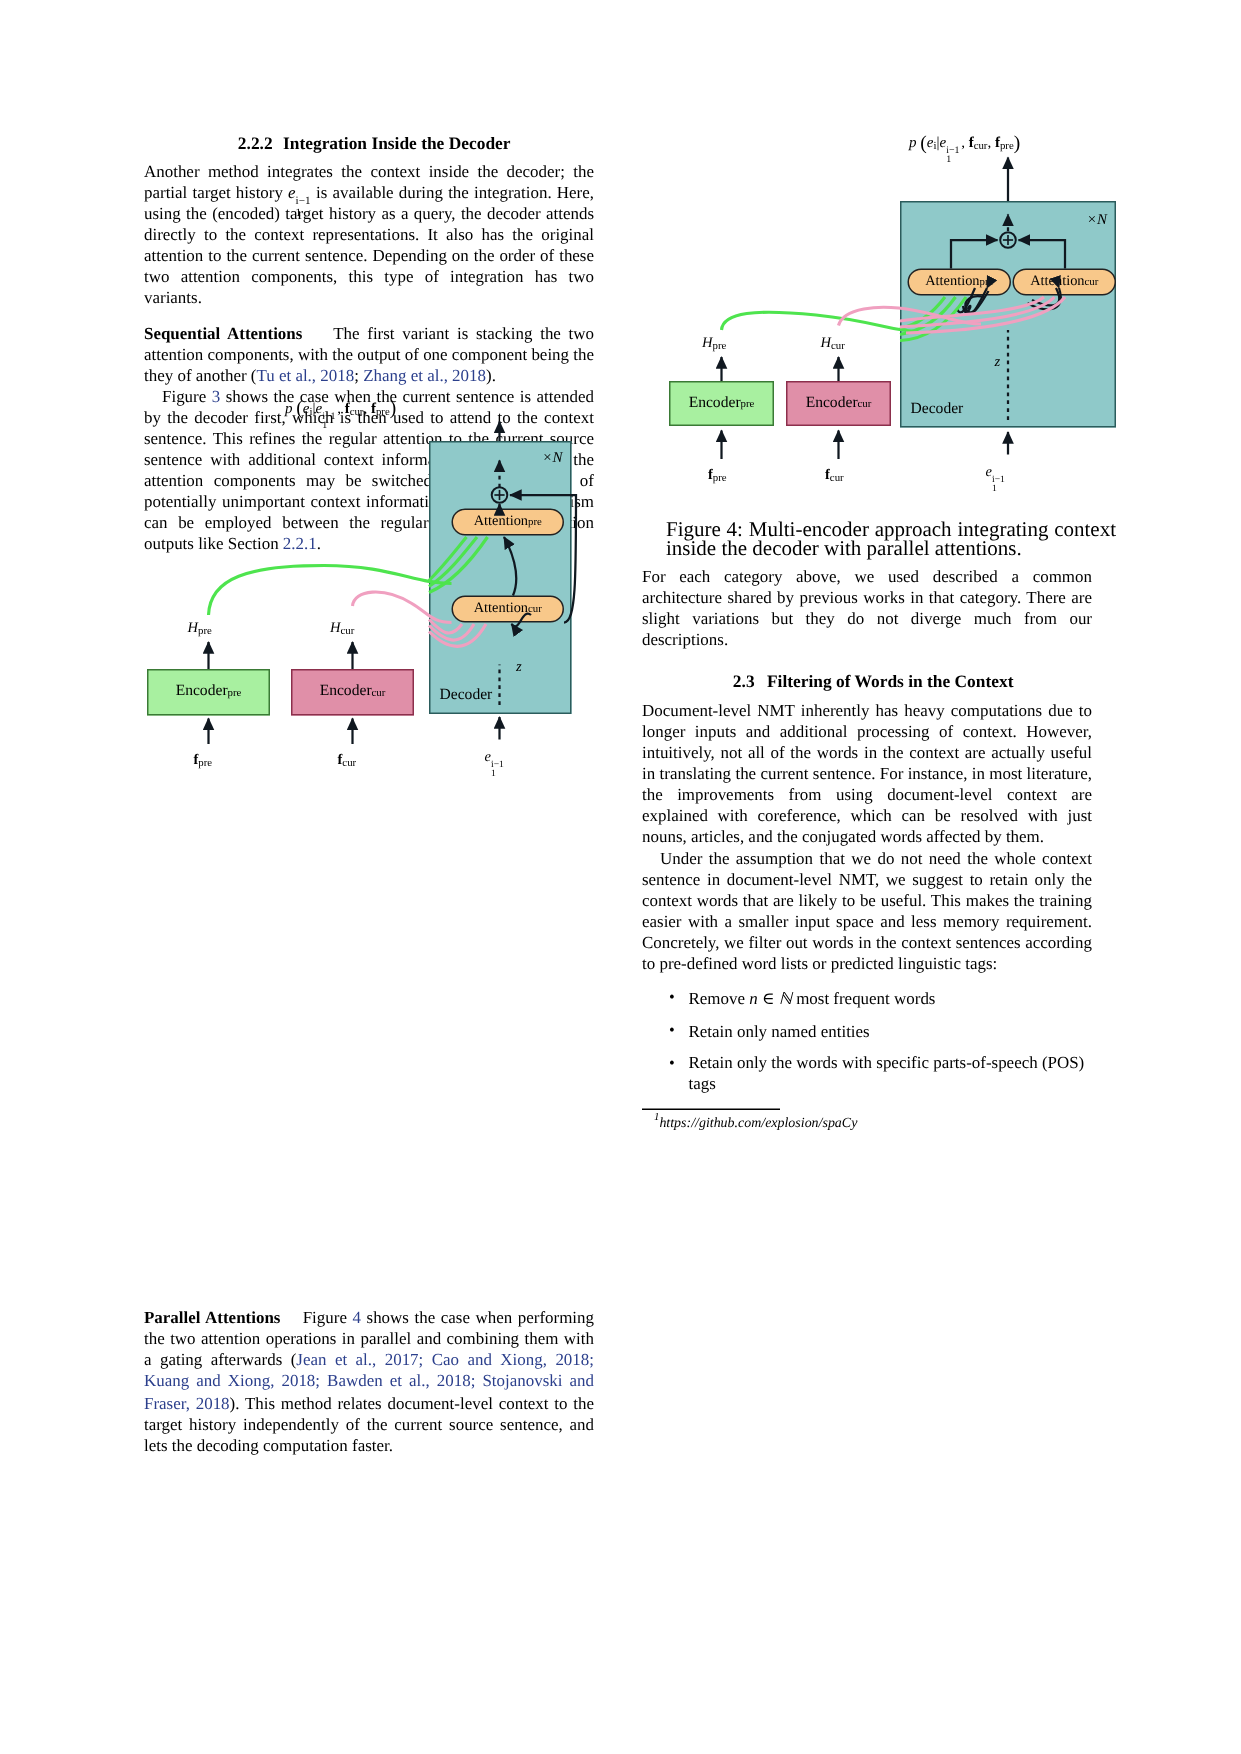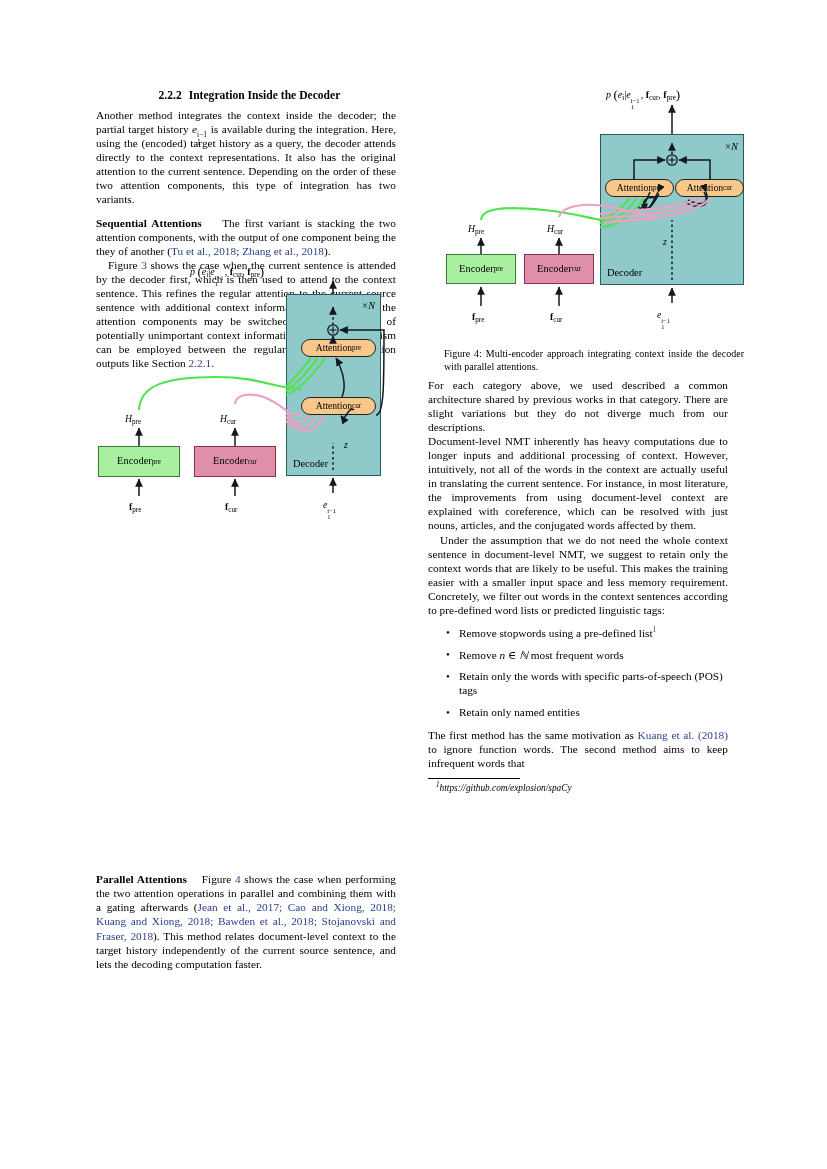--- a/index.html
+++ b/index.html
@@ -68,21 +68,21 @@
     font-style:normal;
     vertical-align:baseline;
   }
   .supsub .s1{position:absolute;left:0;top:-0.62em;font-size:0.66em;white-space:nowrap;}
   .supsub .s2{position:absolute;left:0;top:0.34em;font-size:0.66em;}
 
   
   .figure{position:absolute;}
   .fig-canvas{position:relative;}
   .fig-caption{
-    font-size:10px;
+    font-size:14px;
     line-height:12.6px;
     text-align:justify;
     margin-top:5px;
   }
   .box{
     position:absolute;
     border:1px solid #222;
     box-sizing:border-box;
     display:flex;
     align-items:center;
@@ -309,33 +309,34 @@
             <path d="M156,130 C184,128 244,126 259,110"></path>
             <path d="M160,134 C190,133 250,130 266,110"></path>
           </g>
         </svg>
       </div>
       <div class="fig-caption">Figure 4: Multi-encoder approach integrating context inside the decoder with parallel attentions.</div>
     </div>
 
     <p style="margin-top:290px;">For each category above, we used described a common architecture shared by previous works in that category. There are slight variations but they do not diverge much from our descriptions.</p>
 
+    <h3 class="sec s23" style="margin-top:13px;">
+      <span class="num">2.3</span><span>Filtering of Words in the Context</span>
+    </h3>
 
     <p>Document-level NMT inherently has heavy computations due to longer inputs and additional processing of context. However, intuitively, not all of the words in the context are actually useful in translating the current sentence. For instance, in most literature, the improvements from using document-level context are explained with coreference, which can be resolved with just nouns, articles, and the conjugated words affected by them.</p>
 
     <p class="ind">Under the assumption that we do not need the whole context sentence in document-level NMT, we suggest to retain only the context words that are likely to be useful. This makes the training easier with a smaller input space and less memory requirement. Concretely, we filter out words in the context sentences according to pre-defined word lists or predicted linguistic tags:</p>
 
     <ul class="bullets">
-      <li><span>Remove stopwords using a pre-defined list</span><sup class="cite">1</sup></li>
       <li><span>Remove </span><span class="mi">n ∈ ℕ</span><span> most frequent words</span></li>
+      <li><span>Retain only named entities</span></li>
       <li><span>Retain only the words with specific parts-of-speech (POS) tags</span></li>
-      <li><span>Retain only named entities</span></li>
     </ul>
 
-    <p style="margin-top:9px;"><span>The first method has the same motivation as </span><span class="cite">Kuang et al. (2018)</span><span> to ignore function words. The second method aims to keep infrequent words that</span></p>
 
     <div style="margin-top:8px;font-style:italic;">
       <div style="width:92px;height:1px;background:#000;margin-bottom:4px;"></div>
       <div style="font-size:9.3px;line-height:11px;padding-left:8px;">
         <sup>1</sup><span>https://github.com/explosion/spaCy</span>
       </div>
     </div>
   </div>
 </div>
 

